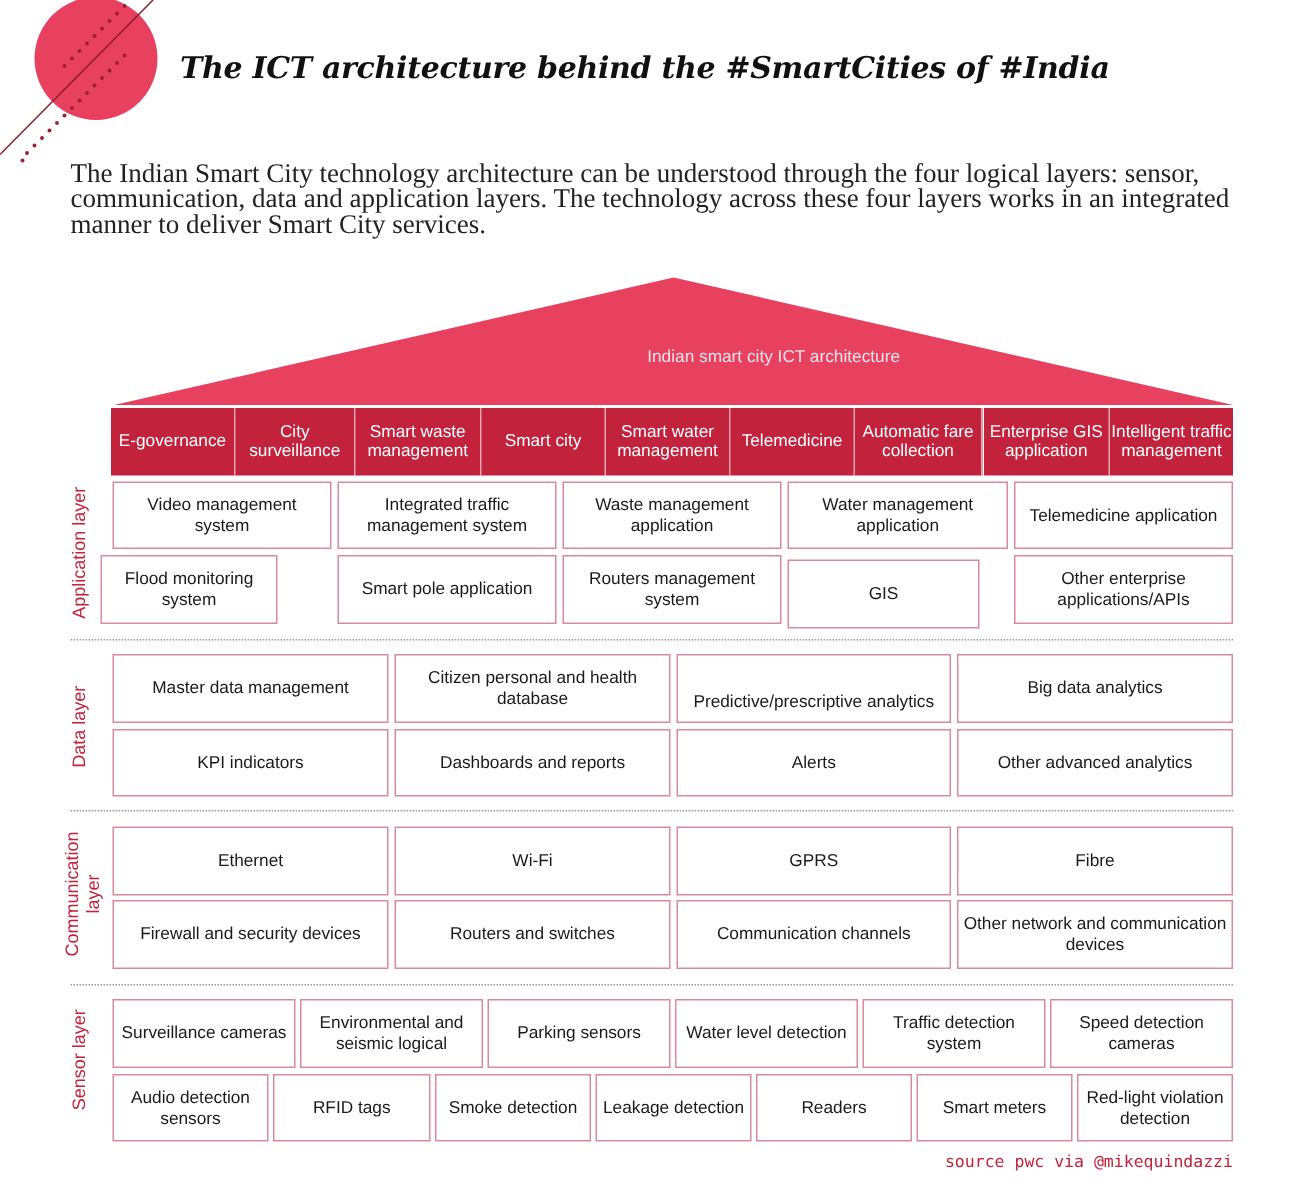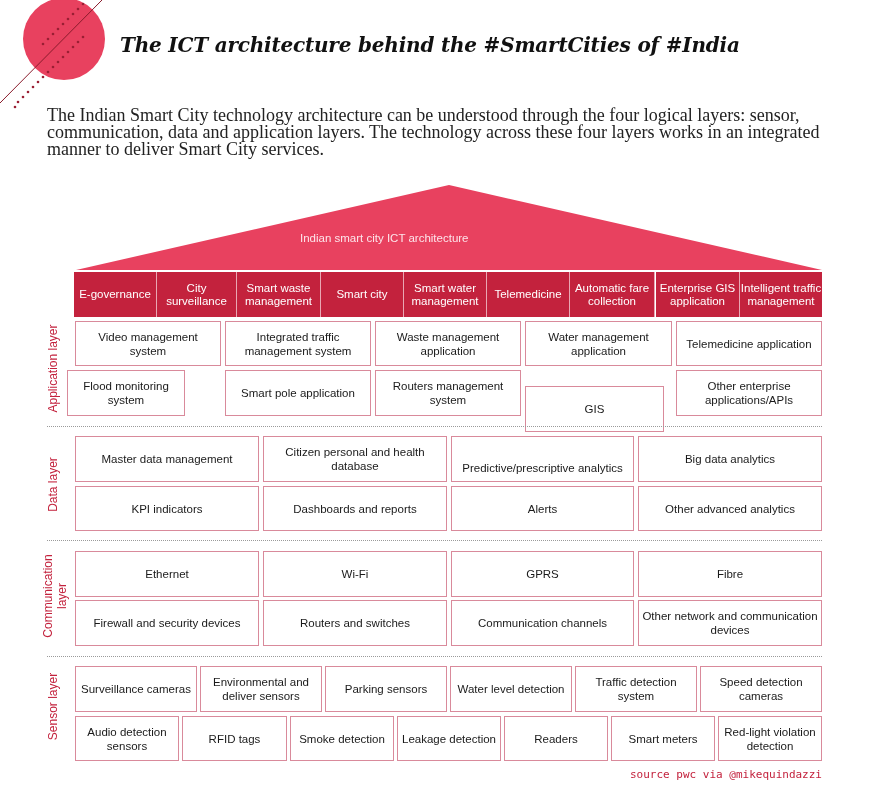--- a/index.html
+++ b/index.html
@@ -1,20 +1,20 @@
 <!DOCTYPE html>
 <html><head>
 <meta charset="utf-8">
 <style>
   html, body { margin:0; padding:0; background:#ffffff; }
   body { width:869px; height:787px; position:relative; overflow:hidden; font-family:"Liberation Sans", sans-serif; }
   .abs { position:absolute; }
   #title { left:120px; top:33px; font-family:"DejaVu Serif", serif; font-style:italic; font-weight:bold; font-size:20px; color:#111; white-space:nowrap; letter-spacing:-0.2px; }
   #intro { left:47px; top:107px; width:790px; font-family:Liberation Serif, serif; font-size:18px; line-height:17px; color:#222; }
-  #roof-label { left:300px; top:232px; width:300px; text-align:left; color:#fde4ea; font-size:11.5px; }
+  #roof-label { left:300px; top:232px; width:300px; text-align:right; color:#fde4ea; font-size:11.5px; }
   .band { top:272px; height:45px; background:#c3223d; color:#fff; font-size:11.5px; line-height:13px; display:flex; align-items:center; justify-content:center; text-align:center; box-sizing:border-box; border-right:1px solid #e9a7b3; }
   .cell { position:absolute; box-sizing:border-box; border:1.5px solid #d98a9b; background:#fff; color:#1a1a1a; font-size:11.5px; line-height:14px; display:flex; align-items:center; justify-content:center; text-align:center; padding:0 3px; }
   .vlabel { position:absolute; color:#c3223d; font-size:12px; line-height:13px; text-align:center; transform:rotate(-90deg); transform-origin:center center; white-space:nowrap; }
   .divider { position:absolute; left:47px; width:775px; height:0; border-top:1px dotted #9a9a9a; }
   #source { right:47px; top:768px; color:#c3223d; font-family:"DejaVu Sans Mono", monospace; font-weight:normal; font-size:11px; white-space:nowrap; }
 </style>
 </head>
 <body>
 
 <svg class="abs" style="left:0;top:0" width="130" height="120" viewBox="0 0 130 120">
@@ -68,21 +68,21 @@
 
 <div class="vlabel" style="left:-2px;top:362px;width:110px">Application layer</div>
 <div class="cell" style="left:75px;top:321px;width:146px;height:45px">Video management system</div>
 <div class="cell" style="left:225px;top:321px;width:146px;height:45px">Integrated traffic management system</div>
 <div class="cell" style="left:375px;top:321px;width:146px;height:45px">Waste management application</div>
 <div class="cell" style="left:525px;top:321px;width:147px;height:45px">Water management application</div>
 <div class="cell" style="left:676px;top:321px;width:146px;height:45px">Telemedicine application</div>
 <div class="cell" style="left:67px;top:370px;width:118px;height:46px">Flood monitoring system</div>
 <div class="cell" style="left:225px;top:370px;width:146px;height:46px">Smart pole application</div>
 <div class="cell" style="left:375px;top:370px;width:146px;height:46px">Routers management system</div>
-<div class="cell" style="left:525px;top:386px;width:139px;height:46px">GIS</div>
+<div class="cell" style="left:525px;top:373px;width:128px;height:46px">GIS</div>
 <div class="cell" style="left:676px;top:370px;width:146px;height:46px">Other enterprise applications/APIs</div>
 
 <div class="divider" style="top:426px"></div>
 
 <div class="vlabel" style="left:8px;top:478px;width:90px">Data layer</div>
 <div class="cell" style="left:75px;top:436px;width:184px;height:46px">Master data management</div>
 <div class="cell" style="left:263px;top:436px;width:184px;height:46px">Citizen personal and health database</div>
 <div class="cell" style="left:451px;top:436px;width:183px;height:46px;align-items:flex-start;padding-top:24px">Predictive/prescriptive analytics</div>
 <div class="cell" style="left:638px;top:436px;width:184px;height:46px">Big data analytics</div>
 <div class="cell" style="left:75px;top:486px;width:184px;height:45px">KPI indicators</div>
@@ -99,21 +99,21 @@
 <div class="cell" style="left:638px;top:551px;width:184px;height:46px">Fibre</div>
 <div class="cell" style="left:75px;top:600px;width:184px;height:46px">Firewall and security devices</div>
 <div class="cell" style="left:263px;top:600px;width:184px;height:46px">Routers and switches</div>
 <div class="cell" style="left:451px;top:600px;width:183px;height:46px">Communication channels</div>
 <div class="cell" style="left:638px;top:600px;width:184px;height:46px">Other network and communication devices</div>
 
 <div class="divider" style="top:656px"></div>
 
 <div class="vlabel" style="left:8px;top:700px;width:90px">Sensor layer</div>
 <div class="cell" style="left:75px;top:666px;width:122px;height:46px">Surveillance cameras</div>
-<div class="cell" style="left:200px;top:666px;width:122px;height:46px">Environmental and deliver sensors</div>
+<div class="cell" style="left:200px;top:666px;width:122px;height:46px">Environmental and seismic logical</div>
 <div class="cell" style="left:325px;top:666px;width:122px;height:46px">Parking sensors</div>
 <div class="cell" style="left:450px;top:666px;width:122px;height:46px">Water level detection</div>
 <div class="cell" style="left:575px;top:666px;width:122px;height:46px">Traffic detection system</div>
 <div class="cell" style="left:700px;top:666px;width:122px;height:46px">Speed detection cameras</div>
 <div class="cell" style="left:75px;top:716px;width:104px;height:45px">Audio detection sensors</div>
 <div class="cell" style="left:182px;top:716px;width:105px;height:45px">RFID tags</div>
 <div class="cell" style="left:290px;top:716px;width:104px;height:45px">Smoke detection</div>
 <div class="cell" style="left:397px;top:716px;width:104px;height:45px">Leakage detection</div>
 <div class="cell" style="left:504px;top:716px;width:104px;height:45px">Readers</div>
 <div class="cell" style="left:611px;top:716px;width:104px;height:45px">Smart meters</div>

